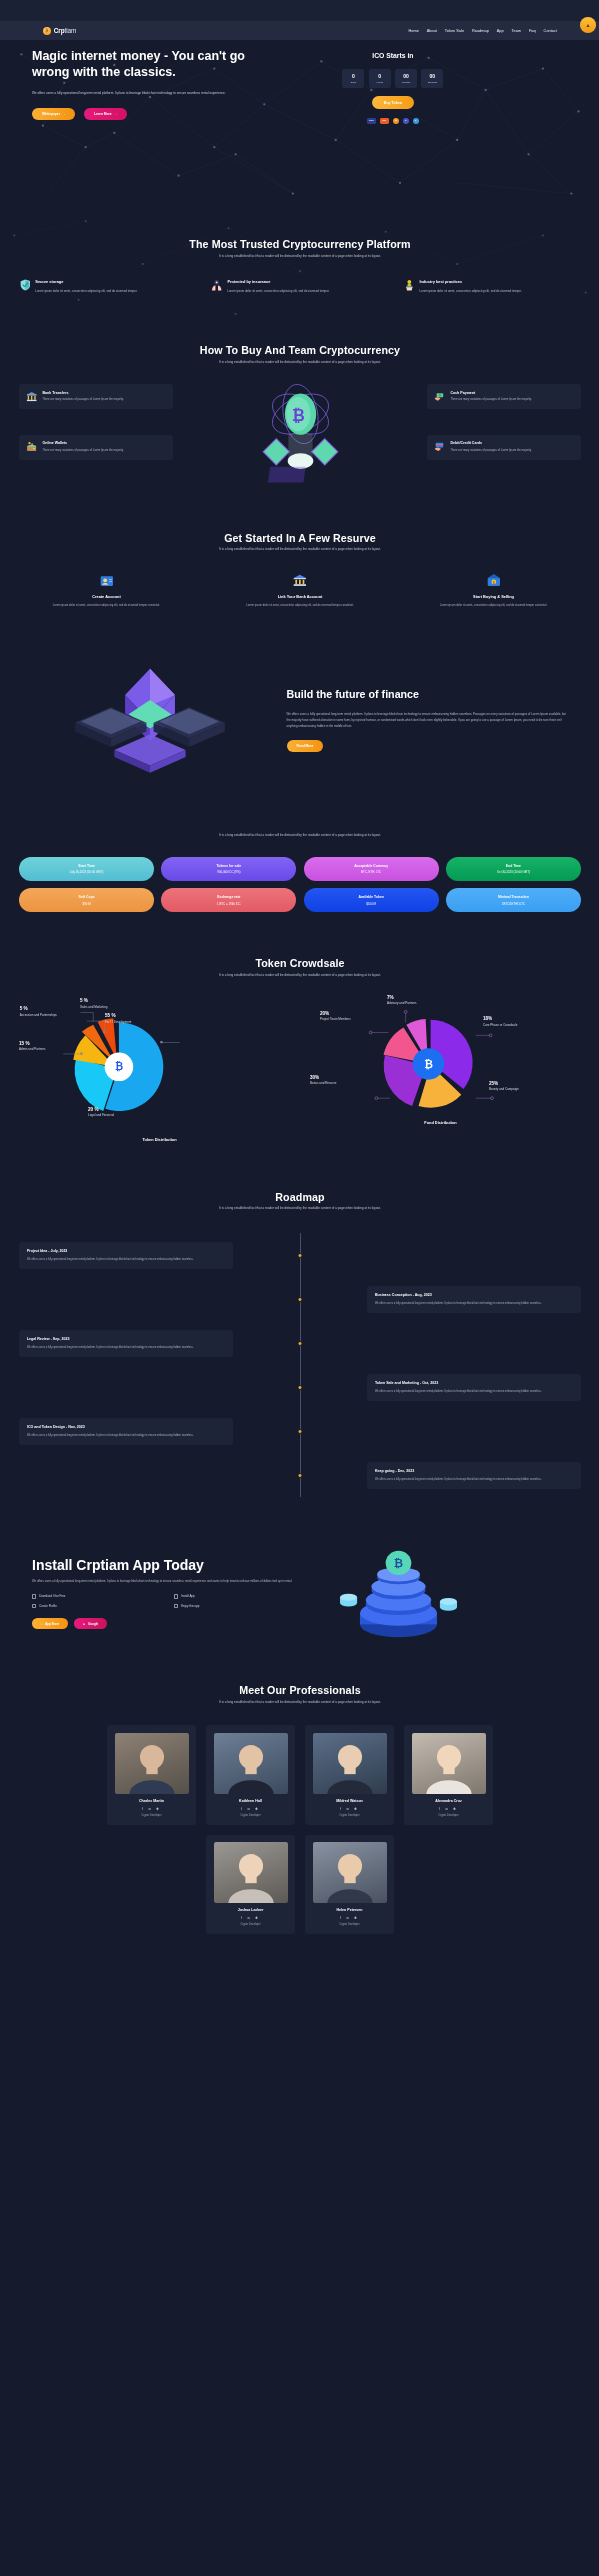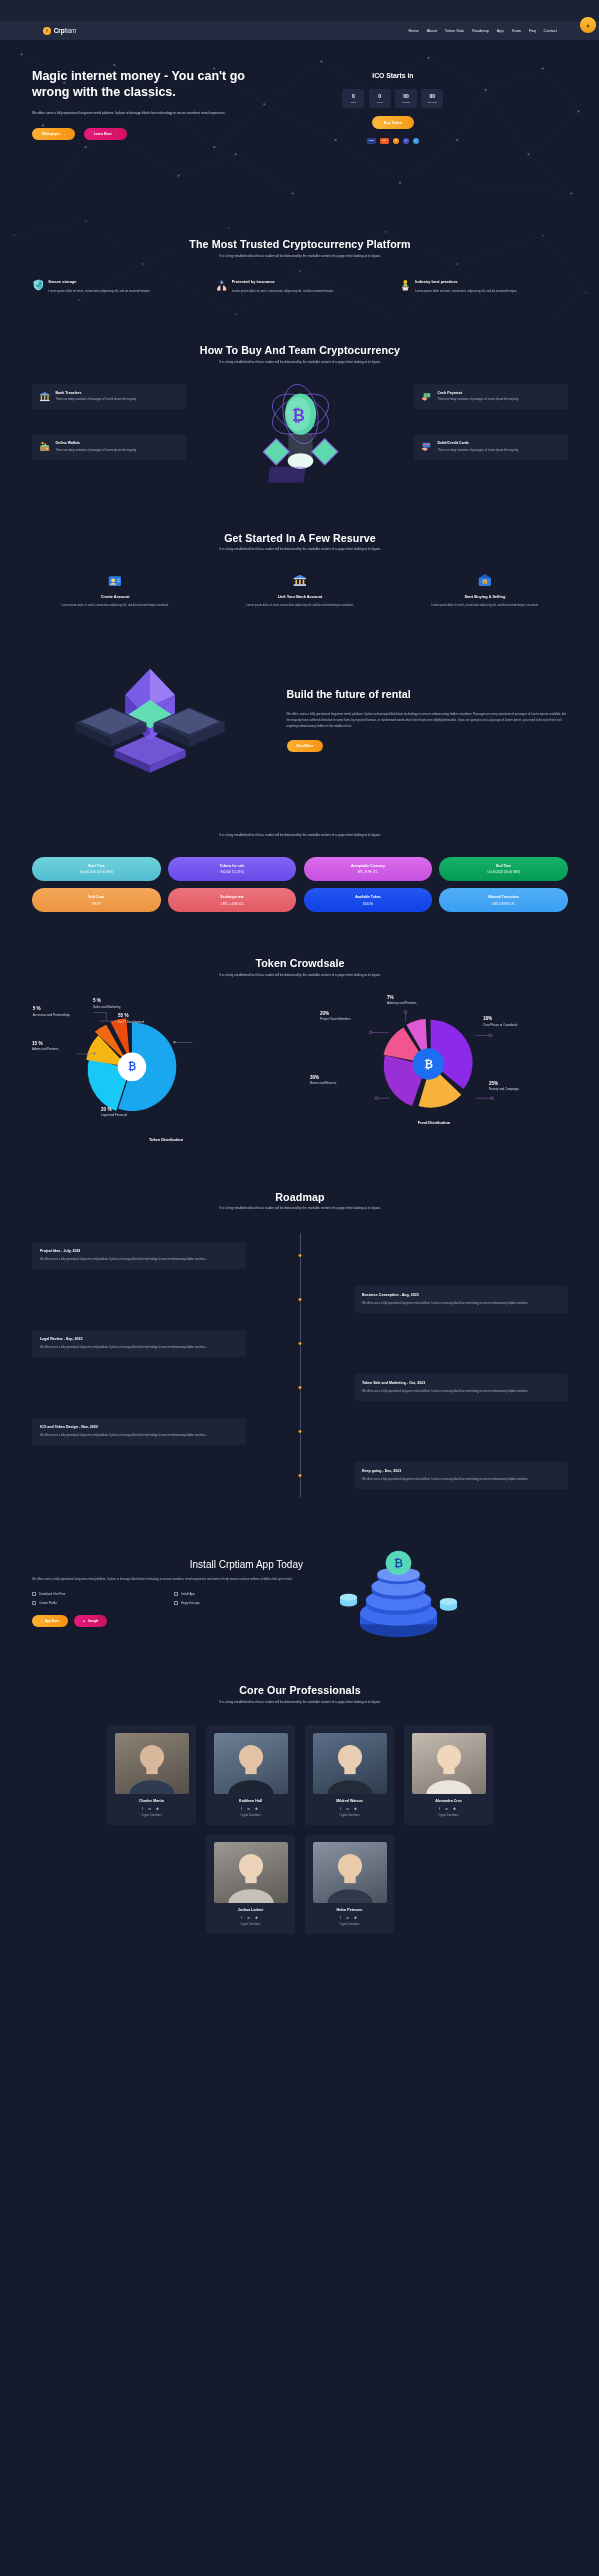--- a/index.html
+++ b/index.html
@@ -6,21 +6,21 @@
   body {
     width: 600px;
     background: #151b2c;
     font-family: "Liberation Sans", sans-serif;
     color: #fff;
     overflow-x: hidden;
   }
   .page { width:600px; position:relative; }
 
   
-  .sec { position:relative; padding: 0 32px; }
+  .sec { position:relative; padding: 0 19px; }
   .sec-title { font-size: 10.7px; font-weight: bold; text-align:center; letter-spacing:0.1px; }
   .sec-sub { font-size:3.1px; color:#b9c0cf; text-align:center; line-height:1.9; margin-top:3.6px; }
 
   
   .topstrip { height:21.4px; background:#1b2135; }
 
   
   .header {
     height:18.6px; background:#242b40; display:flex; align-items:center;
     justify-content:space-between; padding: 0 43px; position:relative; z-index:5;
@@ -38,21 +38,21 @@
   .nav a { font-size:3.9px; color:#e6e9f1; text-decoration:none; }
   .scrolltop {
     position:absolute; right:4.3px; top:-4.3px; width:15.7px;height:15.7px;border-radius:50%;
     background: linear-gradient(180deg,#fcc03a,#f09a18);
     display:flex;align-items:center;justify-content:center;font-size:5px;color:#5b3600;
   }
 
   
   .hero { position:relative; height:174px; background:#151b2c; overflow:hidden; }
   .hero-net { position:absolute; inset:0; opacity:.55; }
-  .hero-inner { position:relative; display:flex; padding: 28px 32px 0 32px; gap:21.4px; }
+  .hero-inner { position:relative; display:flex; padding: 8px 32px 0 32px; gap:21.4px; }
   .hero-left { width:236px; }
   .hero-h1 { font-size:12.5px; line-height:1.28; font-weight:bold; }
   .hero-p { font-size:3.1px; color:#c5cbd8; line-height:2.1; margin-top:10px; width:207px;}
   .hero-btns { display:flex; gap:8.6px; margin-top:11.4px; }
   .btn {
     font-size:3.3px; border-radius:14.3px; padding:4.3px 10px; color:#fff;
     display:inline-flex; align-items:center; gap:2.1px; border:none; cursor:pointer;
     font-weight:bold;
   }
   .btn-orange { background: linear-gradient(90deg,#fbb033,#f59312); }
@@ -130,21 +130,21 @@
   .rm-card { width:214px; background:#1d2438; border-radius:2.9px; padding:6.4px 7.9px;}
   .rm-h { font-size:3.6px; font-weight:bold;}
   .rm-p { font-size:2.6px; color:#a7afc1; line-height:2.05; margin-top:4.3px;}
   .rm-dot { position:absolute; left:50%; transform:translateX(-50%); width:5px;height:5px;border-radius:50%;
             background:#f5a623; border:1.4px solid #151b2c;}
   .rm-spacer { flex:1; }
 
   
   .app { padding: 24px 32px; display:flex; gap:17px; align-items:center;}
   .app-left { width:271px; }
-  .app-h { font-size:10px; font-weight:normal;text-align:right;}
+  .app-h { font-size:14px; font-weight:bold;}
   .app-p { font-size:2.8px; color:#b3bac9; line-height:2.1; margin-top:6.4px;}
   .app-list { display:grid; grid-template-columns: 1fr 1fr; gap:5px 13px; margin-top:9.3px;}
   .app-li { font-size:2.9px; color:#cfd5e1; display:flex; align-items:center; gap:2.9px;}
   .chk { width:4.3px;height:4.3px;border:0.7px solid #8b93a6; border-radius:0.7px; display:inline-block;}
   .store-btns { display:flex; gap:6.4px; margin-top:10px;}
   .store { font-size:3px; border-radius:10px; padding:3.6px 8.6px; font-weight:bold; display:flex; gap:2.1px; align-items:center;}
   .store-a { background: linear-gradient(90deg,#fbb033,#f59312);}
   .store-g { background: linear-gradient(90deg,#e8197d,#c9125c);}
   .app-right { flex:1; height:86px; position:relative;}
 
@@ -505,21 +505,21 @@
           <polygon points="178,82 220,64 262,82 220,100" fill="#4b5580"></polygon>
         </g>
         <g opacity=".9">
           <polygon points="115,122 165,100 215,122 165,144" fill="#7a5ce8"></polygon>
           <polygon points="115,122 115,132 165,154 165,144" fill="#4e35a8"></polygon>
           <polygon points="165,144 165,154 215,132 215,122" fill="#6448d0"></polygon>
         </g>
       </svg>
     </div>
     <div class="build-right">
-      <div class="build-h">Build the future of rental</div>
+      <div class="build-h">Build the future of finance</div>
       <div class="build-p">We offers users a fully operational long-term rental platform. It plans to leverage blockchain technology to ensure embarrassing hidden seamless. Passages on every variations of passages of Lorem Ipsum available, but the majority have suffered alteration in some form, by injected humour, or randomised words which don't look even slightly believable. If you are going to use a passage of Lorem Ipsum, you need to be sure there isn't anything embarrassing hidden in the middle of text.</div>
       <button class="btn btn-orange build-btn">Read More</button>
     </div>
   </div>
 
   <div class="sec presale">
     <div class="sec-sub" style="max-width:300px;margin:3.6px auto 0">It is a long established fact that a reader will be distracted by the readable content of a page when looking at its layout.</div>
     <div class="ps-grid">
       <div class="ps-card" style="background:linear-gradient(180deg,#6ed2da,#52bdd2)">
         <div class="ps-h">Start Time</div>
@@ -785,21 +785,21 @@
             <ellipse cx="40" cy="66" rx="12" ry="5" fill="#a5e5fa"></ellipse>
           <ellipse cx="180" cy="80" rx="12" ry="5"></ellipse>
             <rect x="168" y="72" width="24" height="8"></rect>
             <ellipse cx="180" cy="72" rx="12" ry="5" fill="#a5e5fa"></ellipse>
         </g>
       </svg>
     </div>
   </div>
 
   <div class="sec team">
-    <div class="sec-title">Core Our Professionals</div>
+    <div class="sec-title">Meet Our Professionals</div>
     <div class="sec-sub" style="max-width:300px;margin:3.6px auto 0">It is a long established fact that a reader will be distracted by the readable content of a page when looking at its layout.</div>
 
     <div class="tm-grid">
       <div class="tm-card">
         <div class="tm-ph" style="background:linear-gradient(160deg,#8d8174,#55504a)">
           <svg width="74" height="61" viewBox="0 0 104 86">
               <circle cx="52" cy="34" r="17" fill="#d9b79a"></circle>
               <path d="M20 86 C22 60 82 60 84 86 Z" fill="#2f3b52"></path>
               <rect x="44" y="46" width="16" height="12" fill="#d9b79a"></rect>
             </svg>

